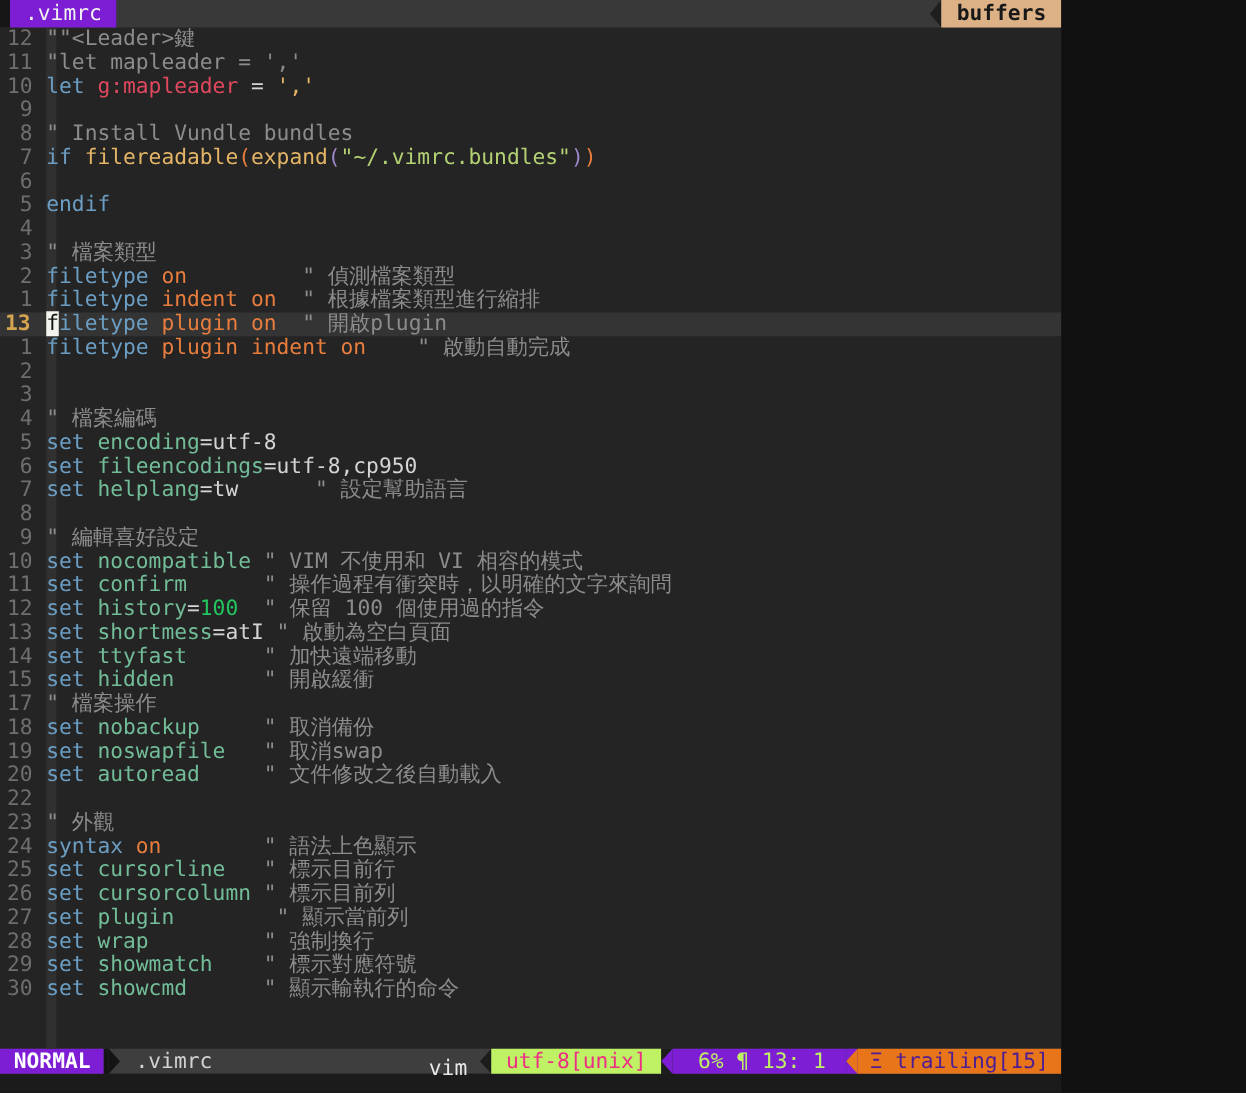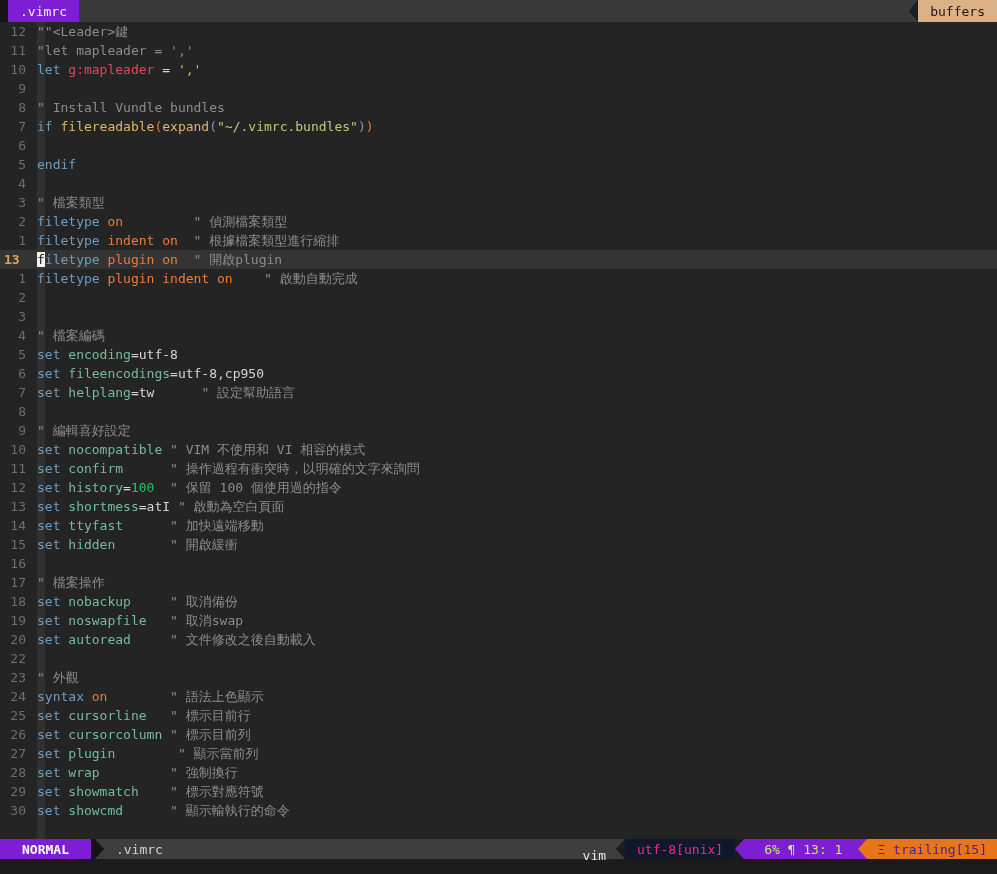--- a/index.html
+++ b/index.html
@@ -1,49 +1,49 @@
 <!DOCTYPE html>
 <html><head>
 <meta charset="utf-8">
 <style>
   html,body{margin:0;padding:0;background:#111;}
-  .screen{position:relative;width:997px;height:874px;background:#242424;overflow:hidden;
-    font-family:"DejaVu Sans Mono","Liberation Mono",monospace;font-size:13px;}
+  .screen{position:relative;width:849px;height:874px;background:#242424;overflow:hidden;
+    font-family:"DejaVu Sans Mono","Liberation Mono",monospace;font-size:17px;}
   
   .tabbar{display:flex;align-items:stretch;height:22px;background:#393939;}
   .tab-left-gap{width:8px;background:#161616;}
   .tab-active{background:#7d1ed4;color:#f2f2f2;padding:0 12px;display:flex;align-items:center;}
   .tab-fill{flex:1;}
-  .tab-right{display:flex;align-items:center;}
+  .tab-right{display:flex;align-items:center;font-weight:bold;}
   .sep-dark-left{width:0;height:0;border-top:11px solid transparent;border-bottom:11px solid transparent;border-right:9px solid #1e1e1e;}
   .tab-buffers{background:#ddb186;color:#181818;padding:0 12px;height:22px;display:flex;align-items:center;}
   
   .buffer{position:relative;height:817px;overflow:hidden;}
   .cursorcol{position:absolute;left:37px;top:0;width:8px;height:100%;background:#303030;}
   .row{position:relative;height:19px;line-height:19px;white-space:pre;display:flex;}
   .row.current{background:#343434;}
   .gutter{width:26px;flex:0 0 26px;text-align:right;color:#6e6e6e;user-select:none;}
   .row.current .gutter{text-align:left;padding-left:4px;width:22px;flex:0 0 22px;color:#d7a550;font-weight:bold;}
   .code{padding-left:11px;color:#d4d4d4;}
   .row.current .code{padding-left:11px;}
   .kw{color:#6c9ec4;} .opt{color:#72bd98;} .arg{color:#e87d3e;}
   .str{color:#e5b567;} .fn{color:#e5b567;} .str2{color:#b4d273;}
   .red{color:#e0485e;} .pu{color:#9e86c8;} .or{color:#e87d3e;}
   .cm{color:#8c8c8c;} .tx{color:#d4d4d4;} .bnum{color:#22c55e;font-weight:normal;}
   .cursor{background:#f4f4ee;color:#111;}
   
   .statusbar{display:flex;align-items:stretch;height:20px;background:#3e3e3e;color:#d2d2d2;}
-  .mode{background:#7d1ed4;color:#ffffff;font-weight:bold;padding:0 22px;display:flex;align-items:center;}
+  .mode{background:#7d1ed4;color:#ffffff;font-weight:bold;padding:0 11px;display:flex;align-items:center;}
   .mode-gap{width:4px;background:#141414;}
   .sep-right-dark{width:0;height:0;border-top:10px solid transparent;border-bottom:10px solid transparent;border-left:9px solid #141414;}
   .st-file{padding:0 12px;display:flex;align-items:center;}
   .st-fill{flex:1;}
   .st-ft{padding:16px 10px;display:flex;align-items:center;color:#e8e8e8;}
   .sep-to-enc{width:0;height:0;border-top:10px solid transparent;border-bottom:10px solid transparent;border-right:9px solid #1c1c1c;}
-  .st-enc{background:#0f172a;color:#ee2d84;padding:0 12px;display:flex;align-items:center;}
+  .st-enc{background:#bef264;color:#ee2d84;padding:0 12px;display:flex;align-items:center;}
   .sep-to-pos{width:0;height:0;border-top:10px solid transparent;border-bottom:10px solid transparent;border-right:9px solid #7d1ed4;background:#1c1c1c;}
   .st-pos{background:#7d1ed4;color:#bef264;padding:0 16px 0 20px;display:flex;align-items:center;}
   .sep-to-warn{width:0;height:0;border-top:10px solid transparent;border-bottom:10px solid transparent;border-right:9px solid #e8751a;background:#7d1ed4;}
   .st-warn{background:#e8751a;color:#4c1d95;padding:0 10px;display:flex;align-items:center;}
   
   .cmdline{height:15px;background:#1b1b1b;}
 </style>
 </head>
 <body>
 
@@ -87,21 +87,20 @@
       <div class="row"><span class="gutter">6</span><span class="code"><span class="kw">set </span><span class="opt">fileencodings</span><span class="tx">=utf-8,cp950</span></span></div>
       <div class="row"><span class="gutter">7</span><span class="code"><span class="kw">set </span><span class="opt">helplang</span><span class="tx">=tw</span><span class="cm">      " 設定幫助語言</span></span></div>
       <div class="row"><span class="gutter">8</span><span class="code"></span></div>
       <div class="row"><span class="gutter">9</span><span class="code"><span class="cm">" 編輯喜好設定</span></span></div>
       <div class="row"><span class="gutter">10</span><span class="code"><span class="kw">set </span><span class="opt">nocompatible</span><span class="cm"> " VIM 不使用和 VI 相容的模式</span></span></div>
       <div class="row"><span class="gutter">11</span><span class="code"><span class="kw">set </span><span class="opt">confirm</span><span class="cm">      " 操作過程有衝突時，以明確的文字來詢問</span></span></div>
       <div class="row"><span class="gutter">12</span><span class="code"><span class="kw">set </span><span class="opt">history</span><span class="tx">=</span><span class="bnum">100</span><span class="cm">  " 保留 100 個使用過的指令</span></span></div>
       <div class="row"><span class="gutter">13</span><span class="code"><span class="kw">set </span><span class="opt">shortmess</span><span class="tx">=atI</span><span class="cm"> " 啟動為空白頁面</span></span></div>
       <div class="row"><span class="gutter">14</span><span class="code"><span class="kw">set </span><span class="opt">ttyfast</span><span class="cm">      " 加快遠端移動</span></span></div>
       <div class="row"><span class="gutter">15</span><span class="code"><span class="kw">set </span><span class="opt">hidden</span><span class="cm">       " 開啟緩衝</span></span></div>
-      <div class="row"><span class="gutter">16</span><span class="code"></span></div>
       <div class="row"><span class="gutter">17</span><span class="code"><span class="cm">" 檔案操作</span></span></div>
       <div class="row"><span class="gutter">18</span><span class="code"><span class="kw">set </span><span class="opt">nobackup</span><span class="cm">     " 取消備份</span></span></div>
       <div class="row"><span class="gutter">19</span><span class="code"><span class="kw">set </span><span class="opt">noswapfile</span><span class="cm">   " 取消swap</span></span></div>
       <div class="row"><span class="gutter">20</span><span class="code"><span class="kw">set </span><span class="opt">autoread</span><span class="cm">     " 文件修改之後自動載入</span></span></div>
       <div class="row"><span class="gutter">22</span><span class="code"></span></div>
       <div class="row"><span class="gutter">23</span><span class="code"><span class="cm">" 外觀</span></span></div>
       <div class="row"><span class="gutter">24</span><span class="code"><span class="kw">syntax</span><span class="arg"> on</span><span class="cm">        " 語法上色顯示</span></span></div>
       <div class="row"><span class="gutter">25</span><span class="code"><span class="kw">set </span><span class="opt">cursorline</span><span class="cm">   " 標示目前行</span></span></div>
       <div class="row"><span class="gutter">26</span><span class="code"><span class="kw">set </span><span class="opt">cursorcolumn</span><span class="cm"> " 標示目前列</span></span></div>
       <div class="row"><span class="gutter">27</span><span class="code"><span class="kw">set </span><span class="opt">plugin</span><span class="cm">        " 顯示當前列</span></span></div>

